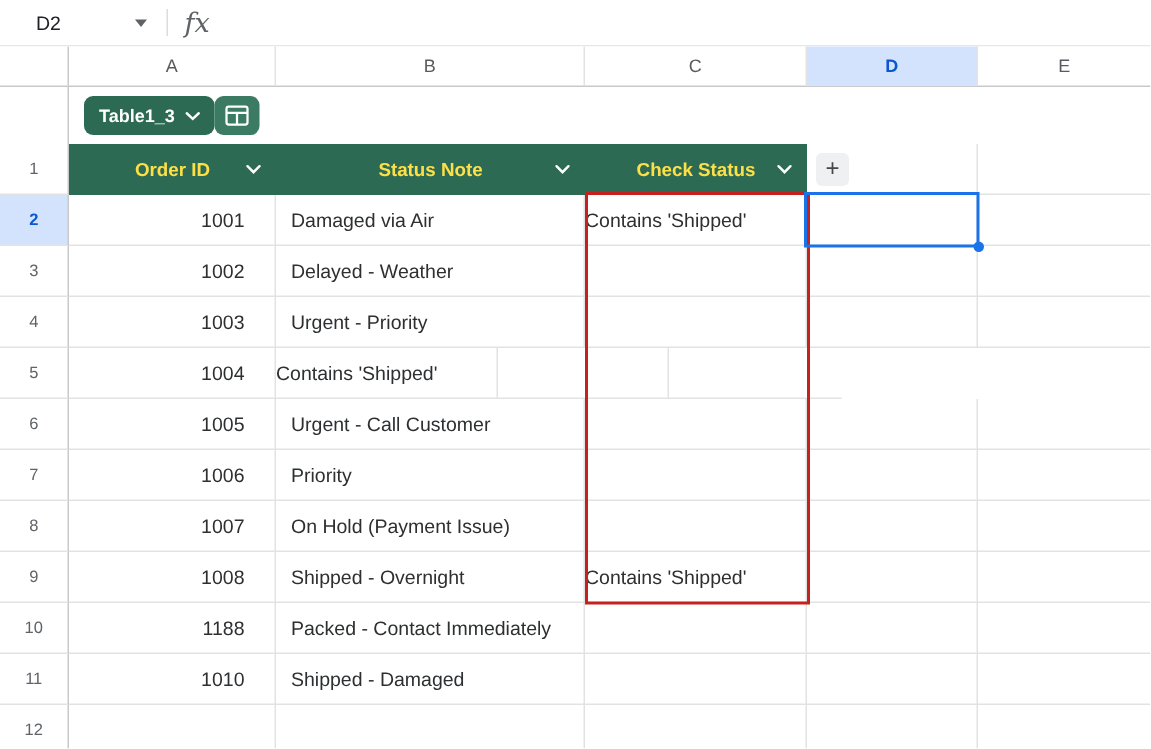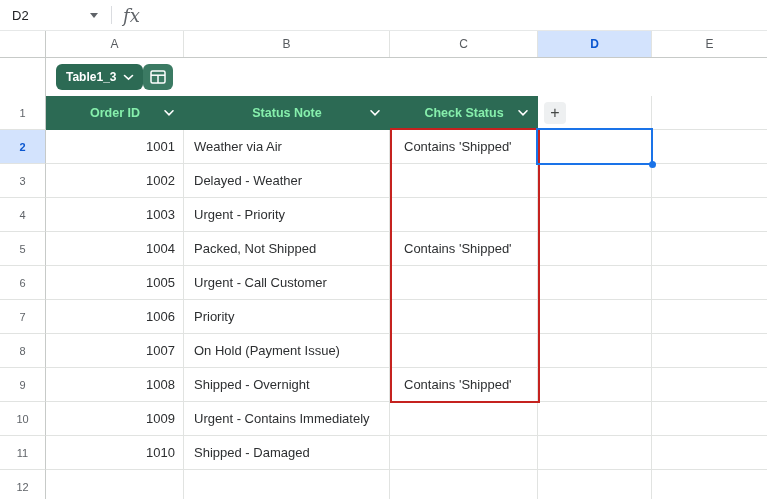--- a/index.html
+++ b/index.html
@@ -2,21 +2,21 @@
 <html style="--table-green: #2c6a54; --chip-icon-green: #3b7a63; --selection-blue: #1a73e8; --annotation-red: #c5221f; --selected-header-bg: #d3e3fd; --selected-header-text: #0b57d0; --gridline: #e1e3e1;"><head>
 <meta charset="utf-8">
 <style>
   * { box-sizing: border-box; margin: 0; padding: 0; }
   html,body { width:767px; height:499px; overflow:hidden; background:#fff;
     font-family:"Liberation Sans", sans-serif; }
 
   
   .formula-bar { height:31px; display:flex; align-items:center;
     border-bottom:1px solid #e6e8e8; background:#fff; }
-  .name-box { width:104px; padding-left:12px; display:flex; align-items:center;
+  .name-box { width:104px; padding-left:24px; display:flex; align-items:center;
     justify-content:space-between; font-size:13px; color:#202124; cursor:pointer; }
   .nb-arrow { width:0; height:0; border-left:4px solid transparent;
     border-right:4px solid transparent; border-top:5px solid #5f6368; margin-right:6px; }
   .fx-divider { width:1px; height:18px; background:#dadce0; margin:0 11px 0 7px; }
   .fx { font-family:"DejaVu Serif", serif; font-style:italic; font-size:18px; color:#5f6368; }
   .formula-input { flex:1; height:100%; }
 
   
   .col-headers { height:27px; display:flex; border-bottom:1px solid #c7cac8; background:#fff; }
   .corner { width:46px; height:100%; border-right:1px solid #c7cac8; }
@@ -43,26 +43,26 @@
   .row { display:flex; height:34px; }
   .rowhdr { width:46px; display:flex; align-items:center; justify-content:center;
     font-size:11px; color:#5f6368; border-right:1px solid #c7cac8;
     border-bottom:1px solid #e1e3e1; cursor:pointer; }
   .rowhdr.hl { background:var(--selected-header-bg,#d3e3fd);
     color:var(--selected-header-text,#0b57d0); font-weight:bold; }
 
   .cell { height:100%; border-right:1px solid var(--gridline,#e1e3e1);
     border-bottom:1px solid var(--gridline,#e1e3e1); font-size:13px; color:#2d2f31;
     display:flex; align-items:center; background:#fff; }
-  .cell.num { justify-content:flex-end; padding-right:8px; }
+  .cell.num { justify-content:flex-end; padding-right:20px; }
   .cell.text { padding-left:10px; }
-  .cell.ctext { padding-left:14px; }
+  .cell.ctext { }
   .cell.rel { position:relative; }
 
-  .hcell { background:var(--table-green,#2c6a54); color:#86efac; font-weight:bold;
+  .hcell { background:var(--table-green,#2c6a54); color:#fde047; font-weight:bold;
     font-size:12.5px; justify-content:center; position:relative;
     border-right:none; border-bottom:none; cursor:pointer; }
   .hchev { position:absolute; right:9px; top:50%; transform:translateY(-50%); }
 
   .plus-btn { position:absolute; left:6px; top:50%; transform:translateY(-50%);
     width:22px; height:22px; background:#eef0f1; border-radius:4px; color:#444746;
     font-size:16px; line-height:20px; text-align:center; cursor:pointer;
     display:flex; align-items:center; justify-content:center; }
 
   
@@ -139,21 +139,21 @@
           </svg>
         </div>
         <div class="cell rel w-d">
           <div class="plus-btn">+</div>
         </div>
         <div class="cell w-e last"></div>
       </div>
       <div class="row">
         <div class="rowhdr hl">2</div>
         <div class="cell num w-a">1001</div>
-        <div class="cell text w-b">Weather via Air</div>
+        <div class="cell text w-b">Damaged via Air</div>
         <div class="cell ctext w-c">Contains 'Shipped'</div>
         <div class="cell w-d"></div>
         <div class="cell w-e last"></div>
       </div>
       <div class="row">
         <div class="rowhdr">3</div>
         <div class="cell num w-a">1002</div>
         <div class="cell text w-b">Delayed - Weather</div>
         <div class="cell ctext w-c"></div>
         <div class="cell w-d"></div>
@@ -163,21 +163,20 @@
         <div class="rowhdr">4</div>
         <div class="cell num w-a">1003</div>
         <div class="cell text w-b">Urgent - Priority</div>
         <div class="cell ctext w-c"></div>
         <div class="cell w-d"></div>
         <div class="cell w-e last"></div>
       </div>
       <div class="row">
         <div class="rowhdr">5</div>
         <div class="cell num w-a">1004</div>
-        <div class="cell text w-b">Packed, Not Shipped</div>
         <div class="cell ctext w-c">Contains 'Shipped'</div>
         <div class="cell w-d"></div>
         <div class="cell w-e last"></div>
       </div>
       <div class="row">
         <div class="rowhdr">6</div>
         <div class="cell num w-a">1005</div>
         <div class="cell text w-b">Urgent - Call Customer</div>
         <div class="cell ctext w-c"></div>
         <div class="cell w-d"></div>
@@ -202,22 +201,22 @@
       <div class="row">
         <div class="rowhdr">9</div>
         <div class="cell num w-a">1008</div>
         <div class="cell text w-b">Shipped - Overnight</div>
         <div class="cell ctext w-c">Contains 'Shipped'</div>
         <div class="cell w-d"></div>
         <div class="cell w-e last"></div>
       </div>
       <div class="row">
         <div class="rowhdr">10</div>
-        <div class="cell num w-a">1009</div>
-        <div class="cell text w-b">Urgent - Contains Immediately</div>
+        <div class="cell num w-a">1188</div>
+        <div class="cell text w-b">Packed - Contact Immediately</div>
         <div class="cell ctext w-c"></div>
         <div class="cell w-d"></div>
         <div class="cell w-e last"></div>
       </div>
       <div class="row">
         <div class="rowhdr">11</div>
         <div class="cell num w-a">1010</div>
         <div class="cell text w-b">Shipped - Damaged</div>
         <div class="cell ctext w-c"></div>
         <div class="cell w-d"></div>

